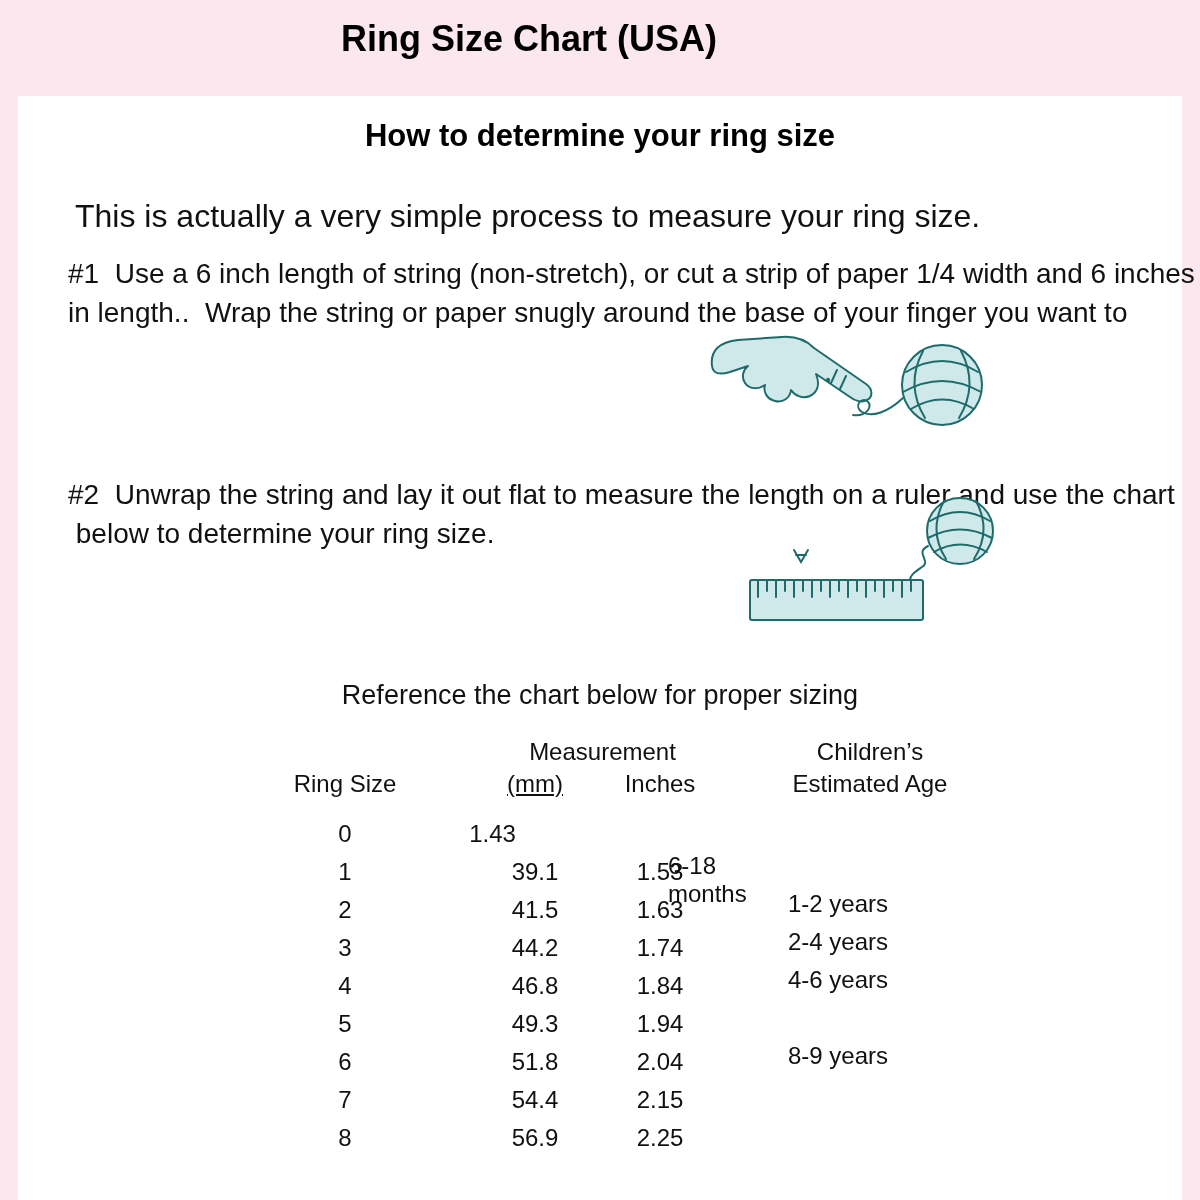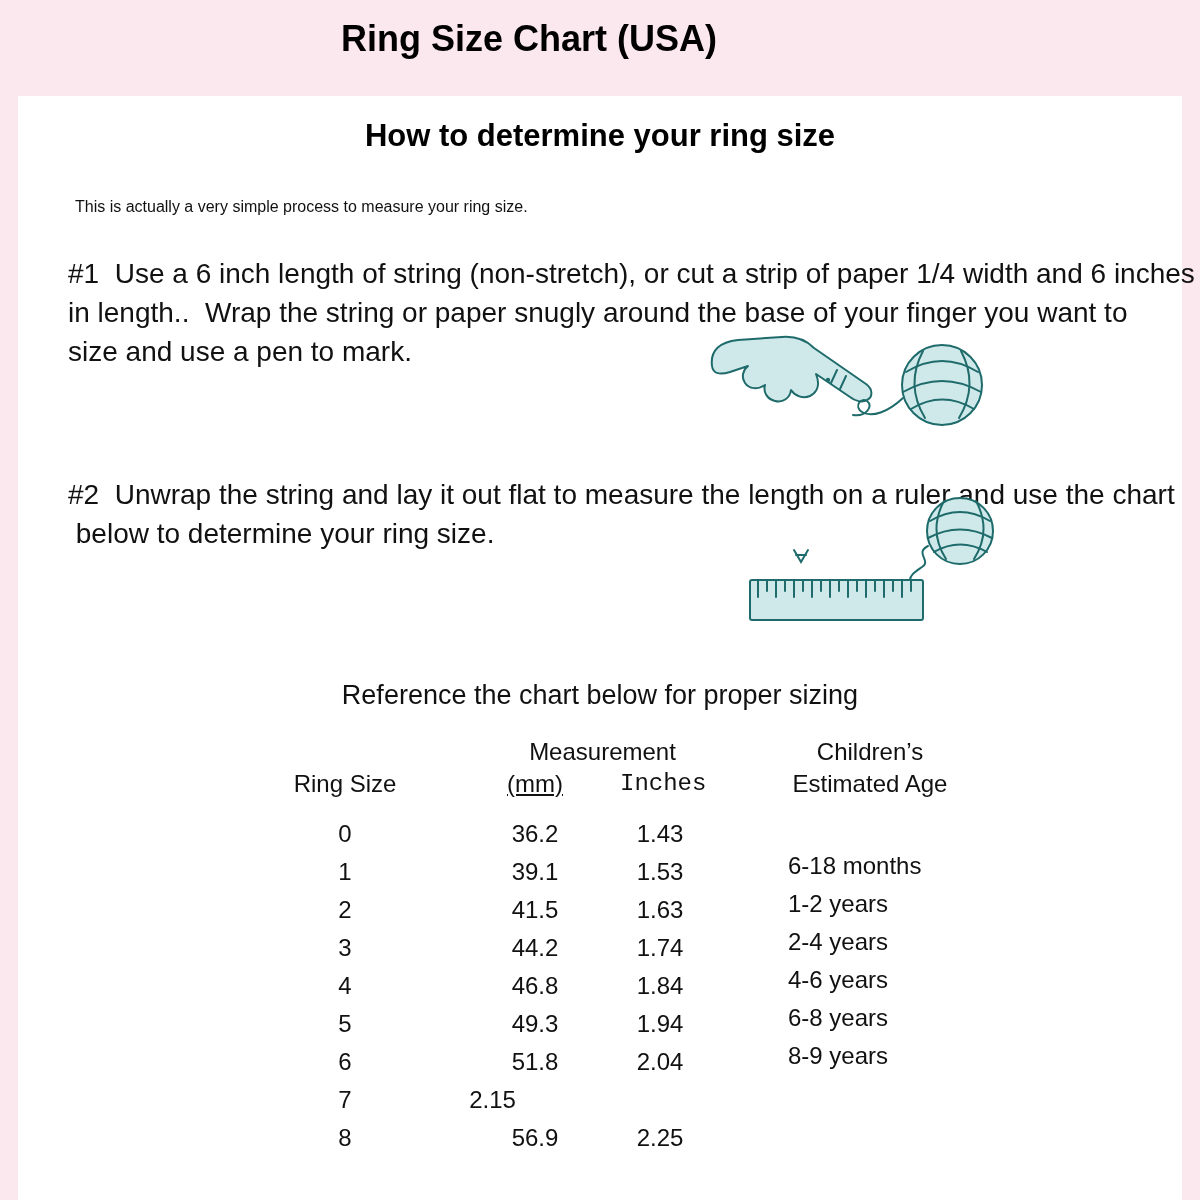--- a/index.html
+++ b/index.html
@@ -18,21 +18,21 @@
   .content {
     position: absolute; top: 96px; left: 18px; right: 18px; bottom: 0;
     background: #ffffff;
   }
   .subtitle {
     position: absolute; top: 22px; left: 0; width: 100%;
     text-align: center; font-size: 31px; font-weight: bold; color: #000;
   }
   .intro {
     position: absolute; top: 102px; left: 57px;
-    font-size: 16px; white-space: pre;
+    font-size: 32px; white-space: pre;
   }
   .para { position: absolute; left: 50px; font-size: 28px; line-height: 39px; }
   .para .line { white-space: pre; }
   .step1 { top: 158px; }
   .step2 { top: 379px; }
   .illus { position: absolute; }
   .illus-hand { left: 672px; top: 232px; }
   .illus-ruler { left: 720px; top: 399px; }
   .chart-heading {
     position: absolute; top: 584px; left: 0; width: 1164px;
@@ -42,40 +42,39 @@
   .thr1 { display: grid; grid-template-columns: 120px 335px 260px; height: 32px; }
   .thr2 { display: grid; grid-template-columns: 120px 215px 120px 260px; height: 50px; }
   .trow { display: grid; grid-template-columns: 120px 215px 120px 260px; height: 38px; }
   .cell { text-align: center; }
   .cell.mm { padding-left: 45px; }
   .cell.in { padding-right: 40px; }
   .cell.age { text-align: left; padding-left: 48px; margin-top: 32px; }
   .hcell { text-align: center; }
   .hcell.meas { padding-left: 60px; }
   .hcell.mm { padding-left: 45px; text-decoration: underline; }
-  .hcell.in { padding-right: 40px; font-family: Liberation Mono, monospace; }
+  .hcell.in { padding-right: 40px; }
   svg { display: block; }
   .teal-fill { fill: #cfe9ea; stroke: #1f6b6b; stroke-width: 2; stroke-linejoin: round; }
   .teal-line { fill: none; stroke: #1f6b6b; stroke-width: 2; stroke-linecap: round; }
 </style>
 </head>
 <body>
 
 <div class="page-title">Ring Size Chart (USA)</div>
 
 <div class="content">
 
   <div class="subtitle">How to determine your ring size</div>
 
   <div class="intro">This is actually a very simple process to measure your ring size.</div>
 
   <div class="para step1">
     <div class="line">#1  Use a 6 inch length of string (non-stretch), or cut a strip of paper 1/4 width and 6 inches</div>
     <div class="line">in length..  Wrap the string or paper snugly around the base of your finger you want to</div>
-    <div class="line">size and use a pen to mark.</div>
   </div>
 
   <div class="illus illus-hand">
     <svg width="310" height="115" viewBox="0 0 310 115">
 
       <path class="teal-fill" d="M22,38
         C20,22 30,14 48,12 L92,9 C106,8 116,12 124,20
         L176,56 C183,61 183,69 177,72 C172,75 165,73 160,69
         L126,46 C130,56 128,64 120,68 C113,71 105,68 101,62
         C100,70 93,75 85,73 C77,71 73,64 75,57
@@ -130,21 +129,20 @@
     </div>
     <div class="thr2">
       <div class="hcell">Ring Size</div>
       <div class="hcell mm">(mm)</div>
       <div class="hcell in">Inches</div>
       <div class="hcell">Estimated Age</div>
     </div>
 
     <div class="trow">
       <div class="cell">0</div>
-      <div class="cell mm">36.2</div>
       <div class="cell in">1.43</div>
       <div class="cell age">6-18 months</div>
     </div>
     <div class="trow">
       <div class="cell">1</div>
       <div class="cell mm">39.1</div>
       <div class="cell in">1.53</div>
       <div class="cell age">1-2 years</div>
     </div>
     <div class="trow">
@@ -156,36 +154,36 @@
     <div class="trow">
       <div class="cell">3</div>
       <div class="cell mm">44.2</div>
       <div class="cell in">1.74</div>
       <div class="cell age">4-6 years</div>
     </div>
     <div class="trow">
       <div class="cell">4</div>
       <div class="cell mm">46.8</div>
       <div class="cell in">1.84</div>
-      <div class="cell age">6-8 years</div>
     </div>
     <div class="trow">
       <div class="cell">5</div>
       <div class="cell mm">49.3</div>
       <div class="cell in">1.94</div>
       <div class="cell age">8-9 years</div>
     </div>
     <div class="trow">
       <div class="cell">6</div>
       <div class="cell mm">51.8</div>
       <div class="cell in">2.04</div>
       <div class="cell age"></div>
     </div>
     <div class="trow">
       <div class="cell">7</div>
+      <div class="cell mm">54.4</div>
       <div class="cell in">2.15</div>
       <div class="cell age"></div>
     </div>
     <div class="trow">
       <div class="cell">8</div>
       <div class="cell mm">56.9</div>
       <div class="cell in">2.25</div>
       <div class="cell age"></div>
     </div>
   </div>

